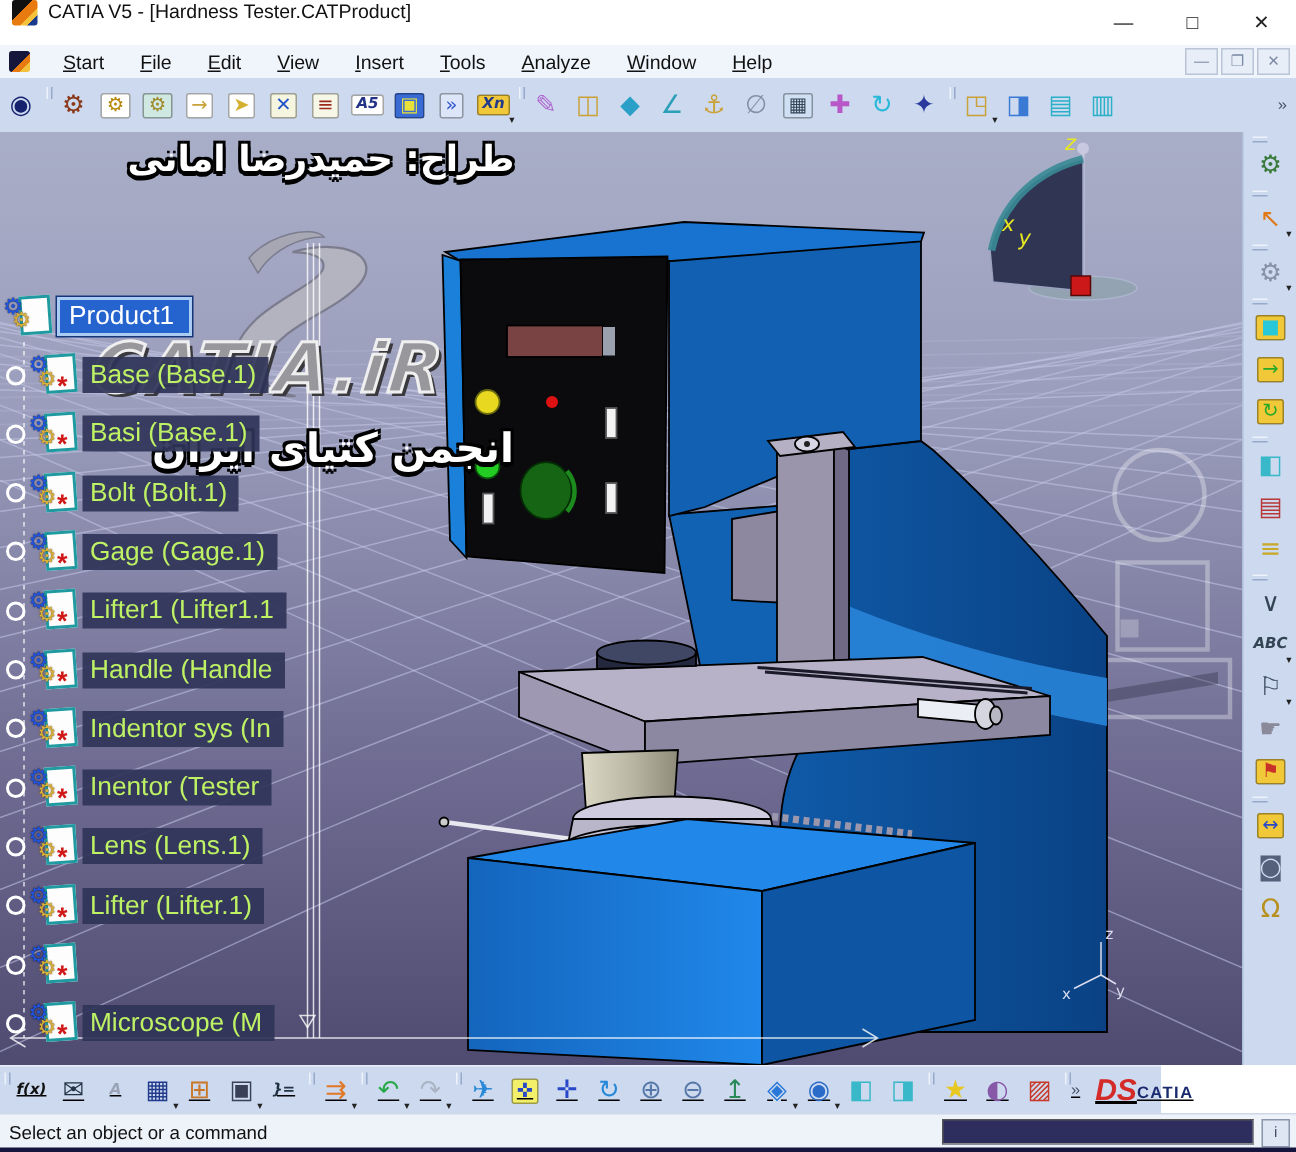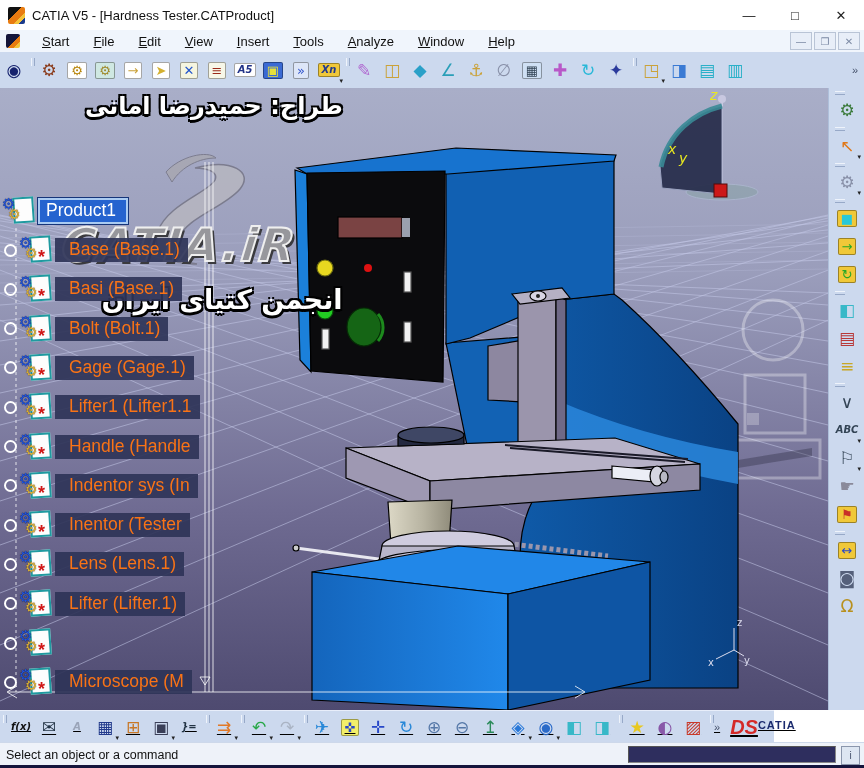--- a/index.html
+++ b/index.html
@@ -1,20 +1,20 @@
 <!DOCTYPE html>
 <html><head>
 <meta charset="utf-8">
 <style>
   html,body{margin:0;padding:0;}
   body{width:864px;height:768px;overflow:hidden;position:relative;
        font-family:"Liberation Sans",sans-serif;background:#fff;}
   
   .titlebar{position:absolute;left:0;top:0;width:864px;height:30px;background:#ffffff;
-    display:flex;align-items:center;border-bottom:1px solid #e2e2e2;}
+    display:flex;align-items:flex-start;border-bottom:1px solid #e2e2e2;}
   .app-icon{width:17px;height:17px;margin:0 7px 0 8px;border-radius:2px;
     background:linear-gradient(135deg,#111 0 40%,#e87b10 40% 65%,#f4c23a 65% 80%,#1a3b8c 80%);}
   .title-text{font-size:13px;color:#111;}
   .win-controls{margin-left:auto;display:flex;}
   .win-btn{width:46px;height:29px;display:flex;align-items:center;justify-content:center;
     font-size:13px;color:#222;cursor:default;}
   
   .menubar{position:absolute;left:0;top:30px;width:864px;height:22px;background:#f0f5fc;
     display:flex;align-items:center;font-size:13px;color:#111;border-bottom:1px solid #d8e2f0;}
   .menu-doc-icon{width:14px;height:14px;margin:0 10px 0 6px;border-radius:2px;
@@ -37,21 +37,21 @@
   .tb-glyph.bgbox{padding:1px 3px;border:1px solid rgba(0,0,0,.35);border-radius:2px;font-size:13px;}
   .tb-glyph.textg{font-size:10px;font-weight:bold;font-style:italic;}
   .tb-caret{position:absolute;right:0;bottom:0;font-size:7px;color:#222;line-height:1;}
   .tb-sep{width:7px;height:24px;flex:0 0 auto;position:relative;}
   .tb-sep::before{content:"";position:absolute;left:3px;top:0;width:2px;height:8px;
     border-left:1px solid #eef3fb;border-right:1px solid #97a9c8;}
   .toolbar-right .tb-sep{width:24px;height:8px;}
   .toolbar-right .tb-sep::before{left:0;top:3px;width:10px;height:2px;
     border:none;border-top:1px solid #eef3fb;border-bottom:1px solid #97a9c8;}
   .tb-overflow{margin-left:auto;margin-right:6px;font-size:11px;color:#44506a;}
-  .ds-logo{display:flex;align-items:flex-start;margin-right:8px;margin-left:4px;}
+  .ds-logo{display:flex;align-items:flex-end;margin-right:8px;margin-left:4px;}
   .ds-logo .ds{font-size:20px;font-weight:bold;font-style:italic;color:#d42a28;line-height:.8;}
   .ds-logo .catia{font-size:11px;font-weight:bold;color:#1a2a6e;letter-spacing:1px;}
   
   .statusbar{position:absolute;left:0;top:742px;width:864px;height:23px;background:#eef2f9;
     display:flex;align-items:center;border-top:1px solid #cdd8ea;}
   .status-msg{font-size:12.5px;color:#111;margin-left:6px;flex:1;}
   .cmd-input{width:200px;height:15px;background:#2e2e5e;border:1px solid #888;
     border-top-color:#555;border-left-color:#555;margin-right:28px;color:#fff;font-size:11px;padding:0 3px;}
   .status-icon{position:absolute;right:4px;top:3px;width:17px;height:17px;border:1px solid #8a96ac;
     background:#dde6f2;color:#44506a;font-size:10px;display:flex;align-items:center;justify-content:center;}
@@ -76,21 +76,21 @@
   .tree-row{position:absolute;display:flex;align-items:center;height:32px;}
   .t-node{width:9px;height:9px;border:2px solid #fff;border-radius:50%;margin-right:4px;flex:0 0 auto;}
   .t-icon{position:relative;width:30px;height:30px;flex:0 0 auto;margin-right:4px;}
   .t-doc{position:absolute;left:9px;top:1px;width:17px;height:22px;background:#fdfdfd;
     border:2px solid #1f9aa0;transform:rotate(-4deg);}
   .t-gear1{position:absolute;left:-2px;top:-1px;font-size:15px;color:#2255dd;
     font-family:"DejaVu Sans",sans-serif;text-shadow:0 0 1px #001;}
   .t-gear2{position:absolute;left:4px;top:10px;font-size:14px;color:#d8b13a;
     font-family:"DejaVu Sans",sans-serif;text-shadow:0 0 1px #420;}
   .t-red{position:absolute;left:17px;top:12px;font-size:18px;font-weight:bold;color:#d01818;}
-  .t-label{font-size:17.5px;color:#f97316;background:rgba(47,52,88,.92);padding:1px 8px 2px 14px;
+  .t-label{font-size:17.5px;color:#bef264;background:rgba(47,52,88,.92);padding:1px 8px 2px 5px;
     white-space:nowrap;overflow:hidden;max-width:138px;}
   .t-label-root{font-size:17.5px;color:#ffffff;background:#2563cf;border:2px solid #aacbf2;
     outline:1px solid #16357a;padding:0 10px 1px 6px;}
 </style>
 </head>
 <body>
 
 <div class="titlebar">
   <div class="app-icon"></div>
   <span class="title-text">CATIA V5 - [Hardness Tester.CATProduct]</span>

